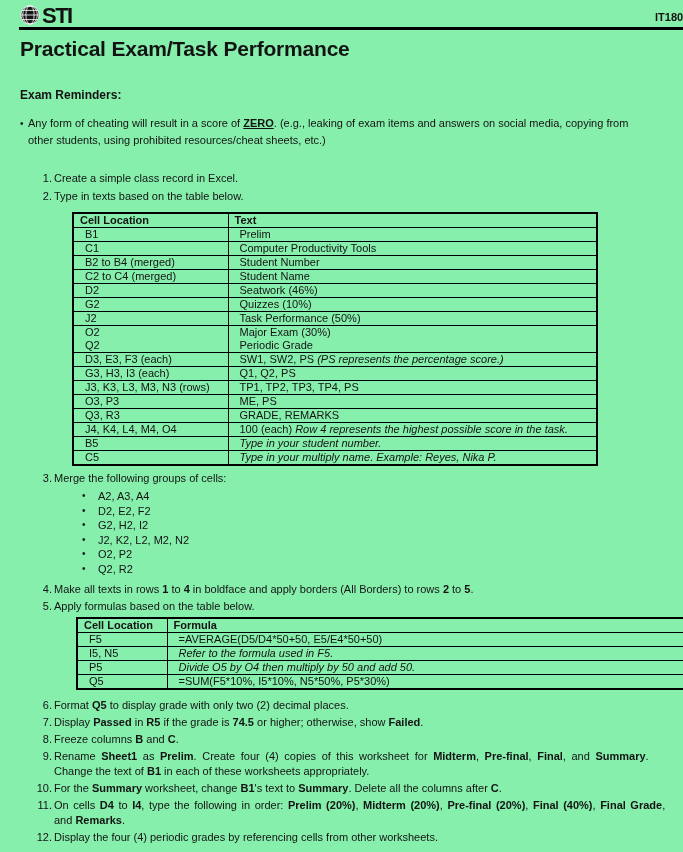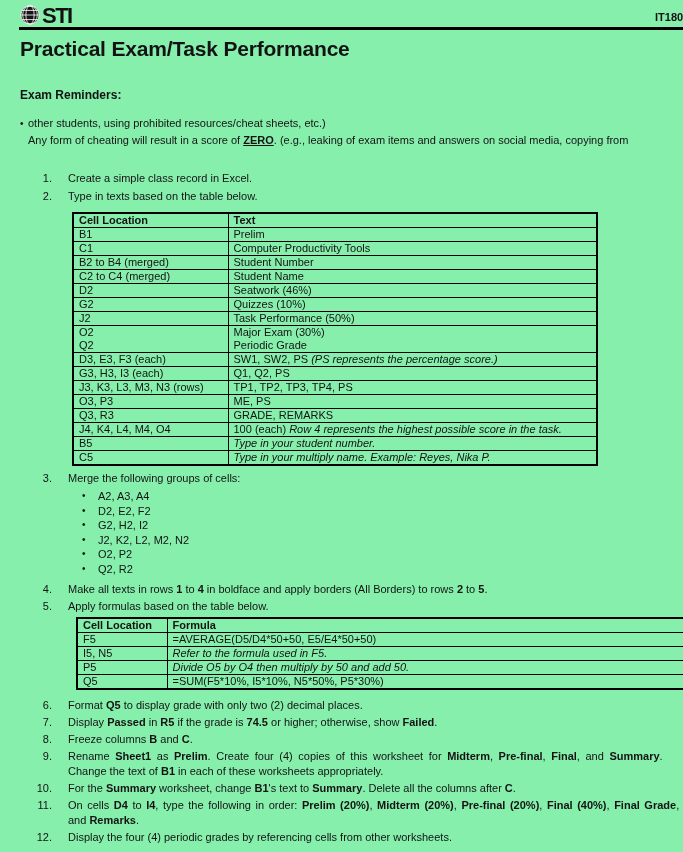--- a/index.html
+++ b/index.html
@@ -22,21 +22,21 @@
 
   
   .bullet{display:flex;margin:13px 0 0 20px;}
   .bullet .dot{width:8px;flex:none;font-size:10px;line-height:17px;}
   .bullet-text .line{line-height:17px;}
 
   
   .steps{list-style:none;margin:0;padding:0;}
   .step{display:flex;}
   .step .num{width:52px;flex:none;text-align:right;}
-  .step .txt{margin-left:16px;}
+  .step .txt{margin-left:2px;}
   .step .line,.step .num{line-height:15px;}
   .steps-a{margin-top:22px;}
   .steps-a .step{margin-bottom:3px;}
   .steps-b{margin-top:5px;}
   .steps-c{margin-top:6px;}
   .steps-c .step{margin-bottom:2px;}
   .steps-d{margin-top:8px;}
   .steps-d .step{margin-bottom:2px;}
   
   .steps-d .step:nth-of-type(4) .line:nth-child(1){word-spacing:2.5px;}
@@ -45,21 +45,21 @@
   
   .merge-list{list-style:none;margin:3px 0 0 82px;padding:0;}
   .merge-item{display:flex;line-height:14.5px;}
   .merge-item .dot{width:16px;flex:none;font-size:10px;}
 
   
   .doc-table{border-collapse:collapse;table-layout:fixed;border:2px solid #000;}
   .doc-table th,.doc-table td{border:1px solid #000;padding:0 5px;font-size:11px;
       text-align:left;vertical-align:top;overflow:hidden;}
   .doc-table th{font-weight:bold;}
-  .doc-table .cline,.doc-table th{line-height:13px;white-space:nowrap;}
+  .doc-table .cline,.doc-table th{line-height:13px;white-space:nowrap;padding-left:6px;}
   .table1{margin:8px 0 0 72px;width:526px;}
   .t1c1{width:155px;}
   .table2{margin:3px 0 0 76px;width:640px;}
   .t2c1{width:90px;}
 </style>
 </head>
 <body>
 
 <div class="page">
 
@@ -84,22 +84,22 @@
   </div>
   <div class="rule"></div>
 
   <div class="title">Practical Exam/Task Performance</div>
 
   <div class="reminders-heading">Exam Reminders:</div>
 
   <div class="bullet">
     <span class="dot">•</span>
     <span class="bullet-text">
+        <div class="line"><span>Any form of cheating will result in a score of </span><span class="b u">ZERO</span><span>. (e.g., leaking of exam items and answers on social media, copying from</span></div>
         <div class="line"><span>other students, using prohibited resources/cheat sheets, etc.)</span></div>
-        <div class="line"><span>Any form of cheating will result in a score of </span><span class="b u">ZERO</span><span>. (e.g., leaking of exam items and answers on social media, copying from</span></div>
       </span>
   </div>
 
   <ol class="steps steps-a">
 
       <li class="step">
         <span class="num">1.</span>
         <span class="txt">
           <div class="line"><span>Create a simple class record in Excel.</span></div>
         </span>

